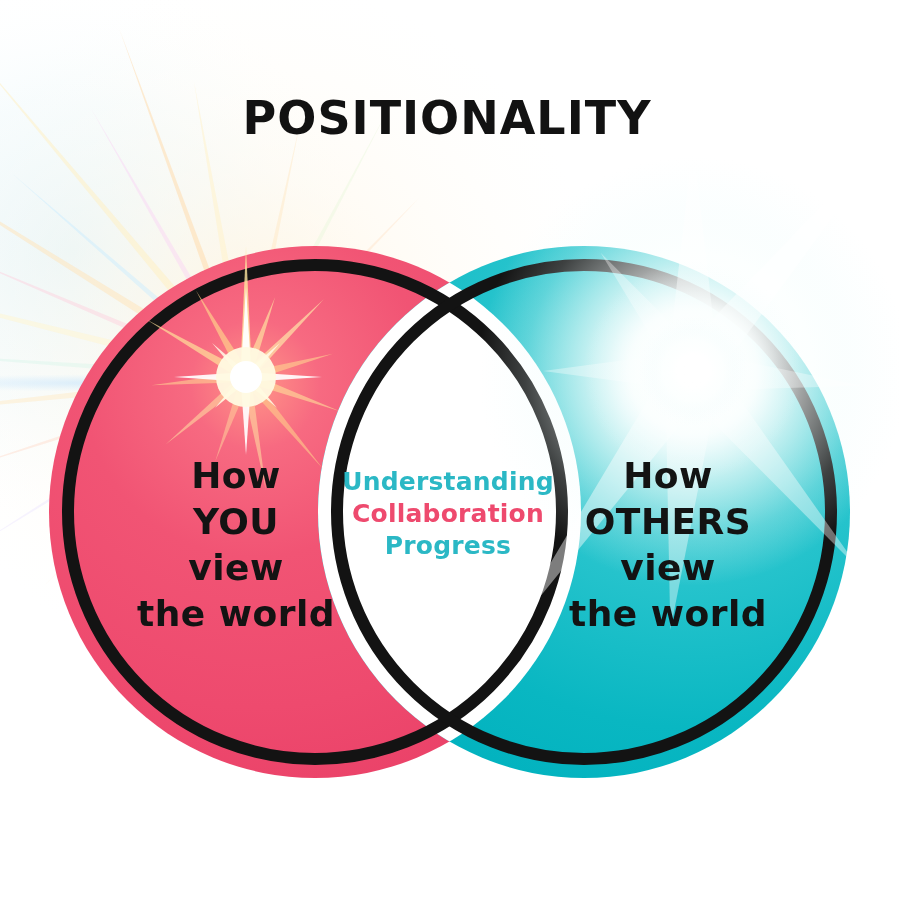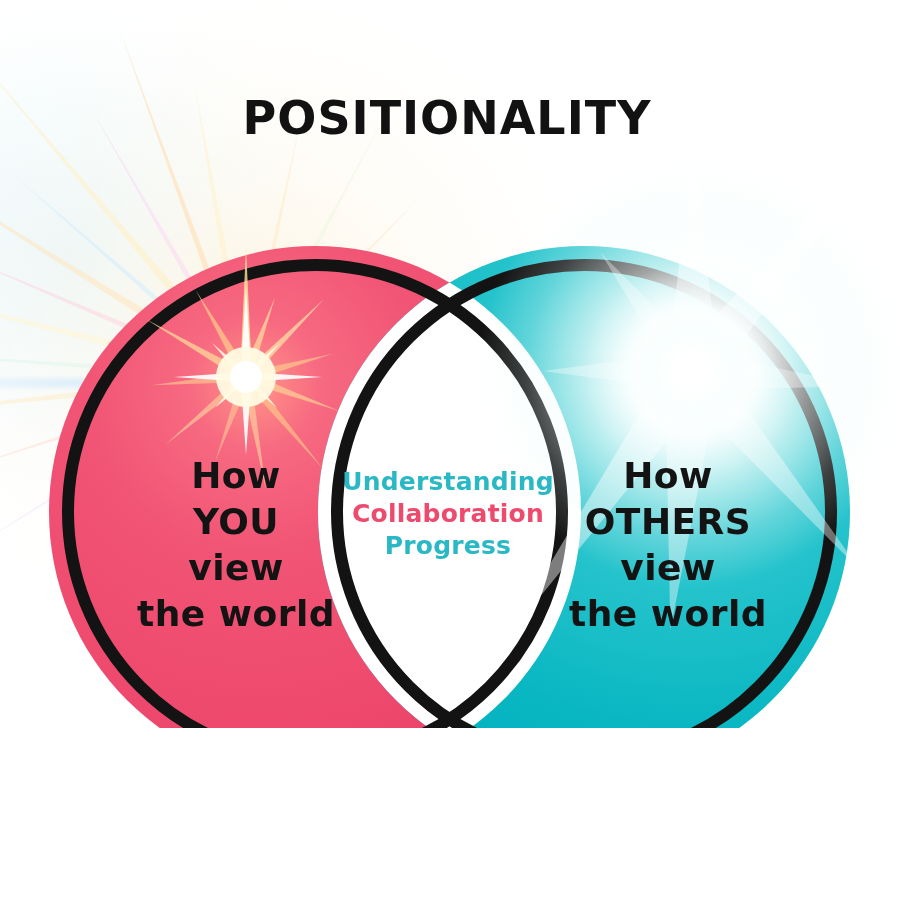--- a/index.html
+++ b/index.html
@@ -1,16 +1,16 @@
 <!DOCTYPE html>
 <html><head>
 <meta charset="utf-8">
 <style>
   html,body{margin:0;padding:0;background:#ffffff;}
-  .stage{position:relative;width:900px;height:728px;overflow:hidden;background:#ffffff;
+  .stage{position:relative;width:900px;height:900px;overflow:hidden;background:#ffffff;
          font-family:"DejaVu Sans","Liberation Sans",sans-serif;}
   svg{display:block;}
   text{font-family:"DejaVu Sans","Liberation Sans",sans-serif;font-weight:bold;}
   .title-text{font-size:46px;letter-spacing:1px;fill:#121212;}
   .circle-label{font-size:36px;letter-spacing:.5px;fill:#131313;}
   .overlap-label{font-size:25px;letter-spacing:.2px;}
 </style>
 </head>
 <body>
 

